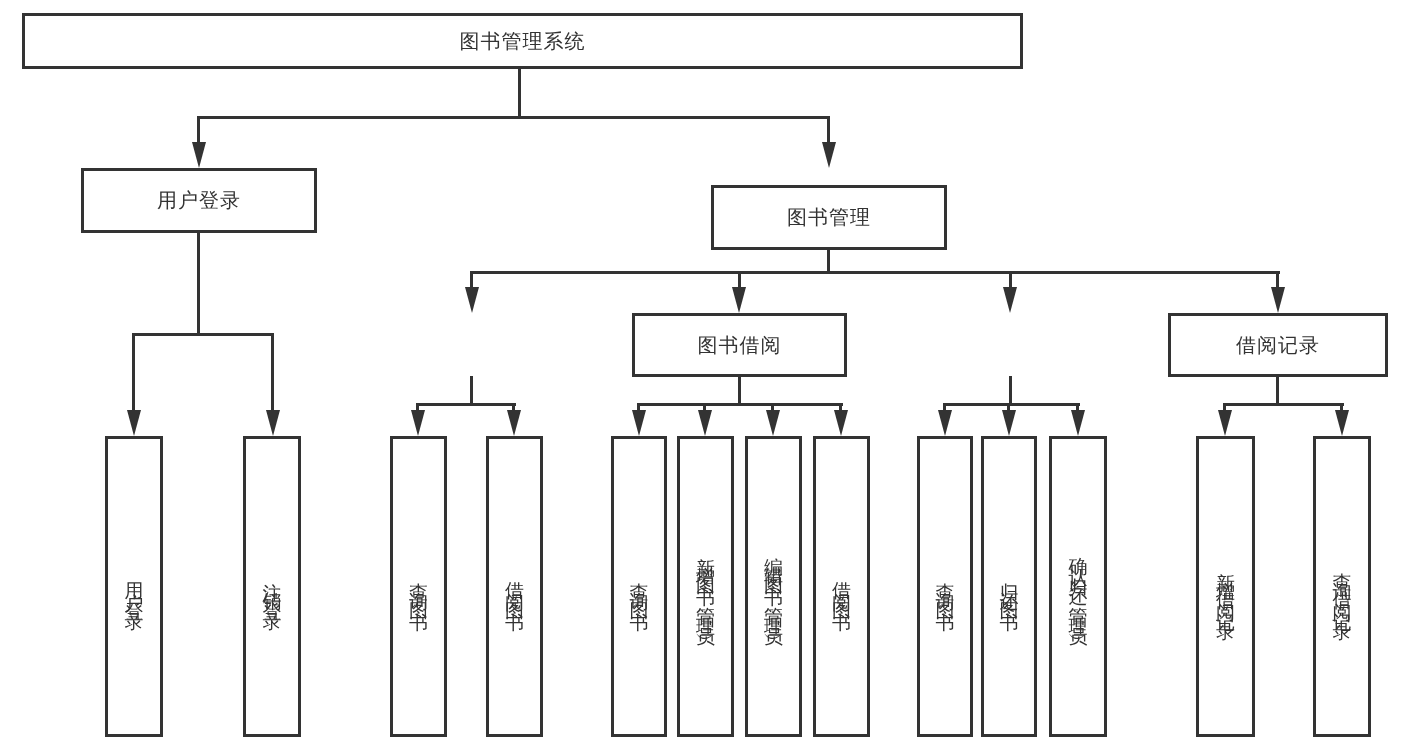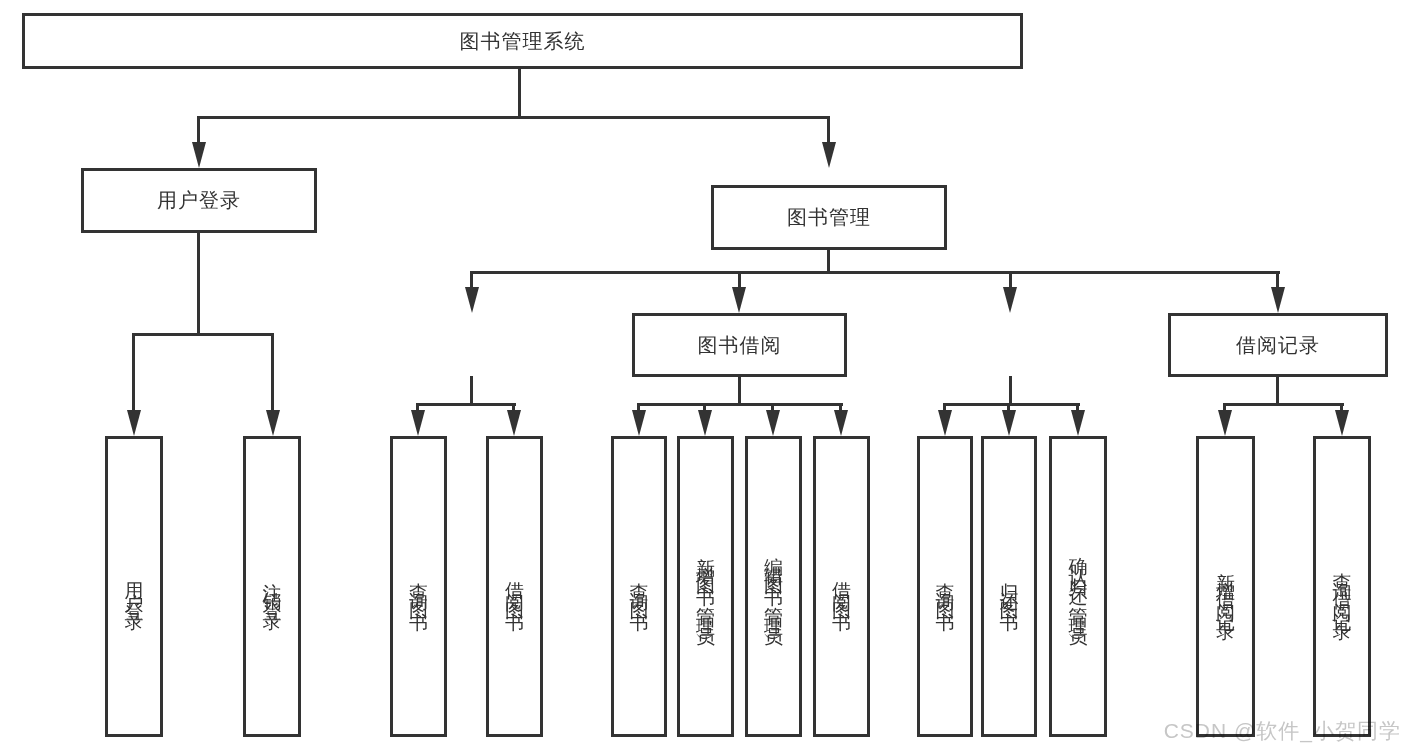--- a/index.html
+++ b/index.html
@@ -116,15 +116,14 @@
   <div class="node leaf" style="left:745px;top:436px;width:57px;height:301px">编辑图书（管理员）</div>
   <div class="node leaf" style="left:813px;top:436px;width:57px;height:301px">借阅图书</div>
 
   <div class="node leaf" style="left:917px;top:436px;width:56px;height:301px">查询图书</div>
   <div class="node leaf" style="left:981px;top:436px;width:56px;height:301px">归还图书</div>
   <div class="node leaf" style="left:1049px;top:436px;width:58px;height:301px">确认归还（管理员）</div>
 
   <div class="node leaf" style="left:1196px;top:436px;width:59px;height:301px">新增借阅记录</div>
   <div class="node leaf" style="left:1313px;top:436px;width:58px;height:301px">查询借阅记录</div>
 
-  <div class="watermark">CSDN @软件_小贺同学</div>
 
 </div>
 
 </body></html>

